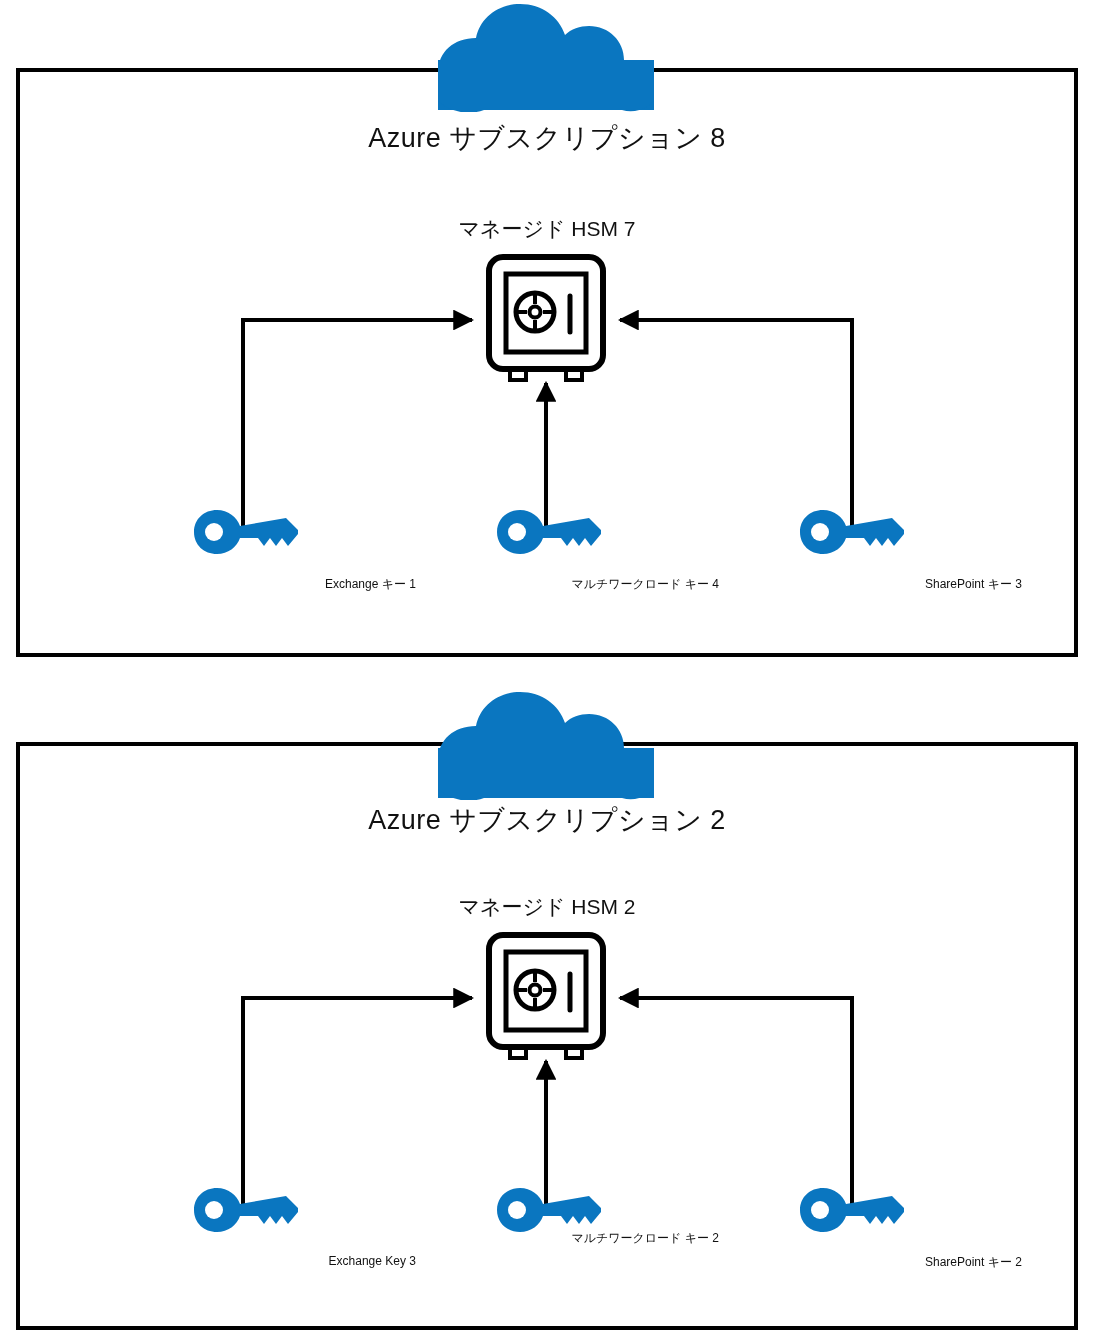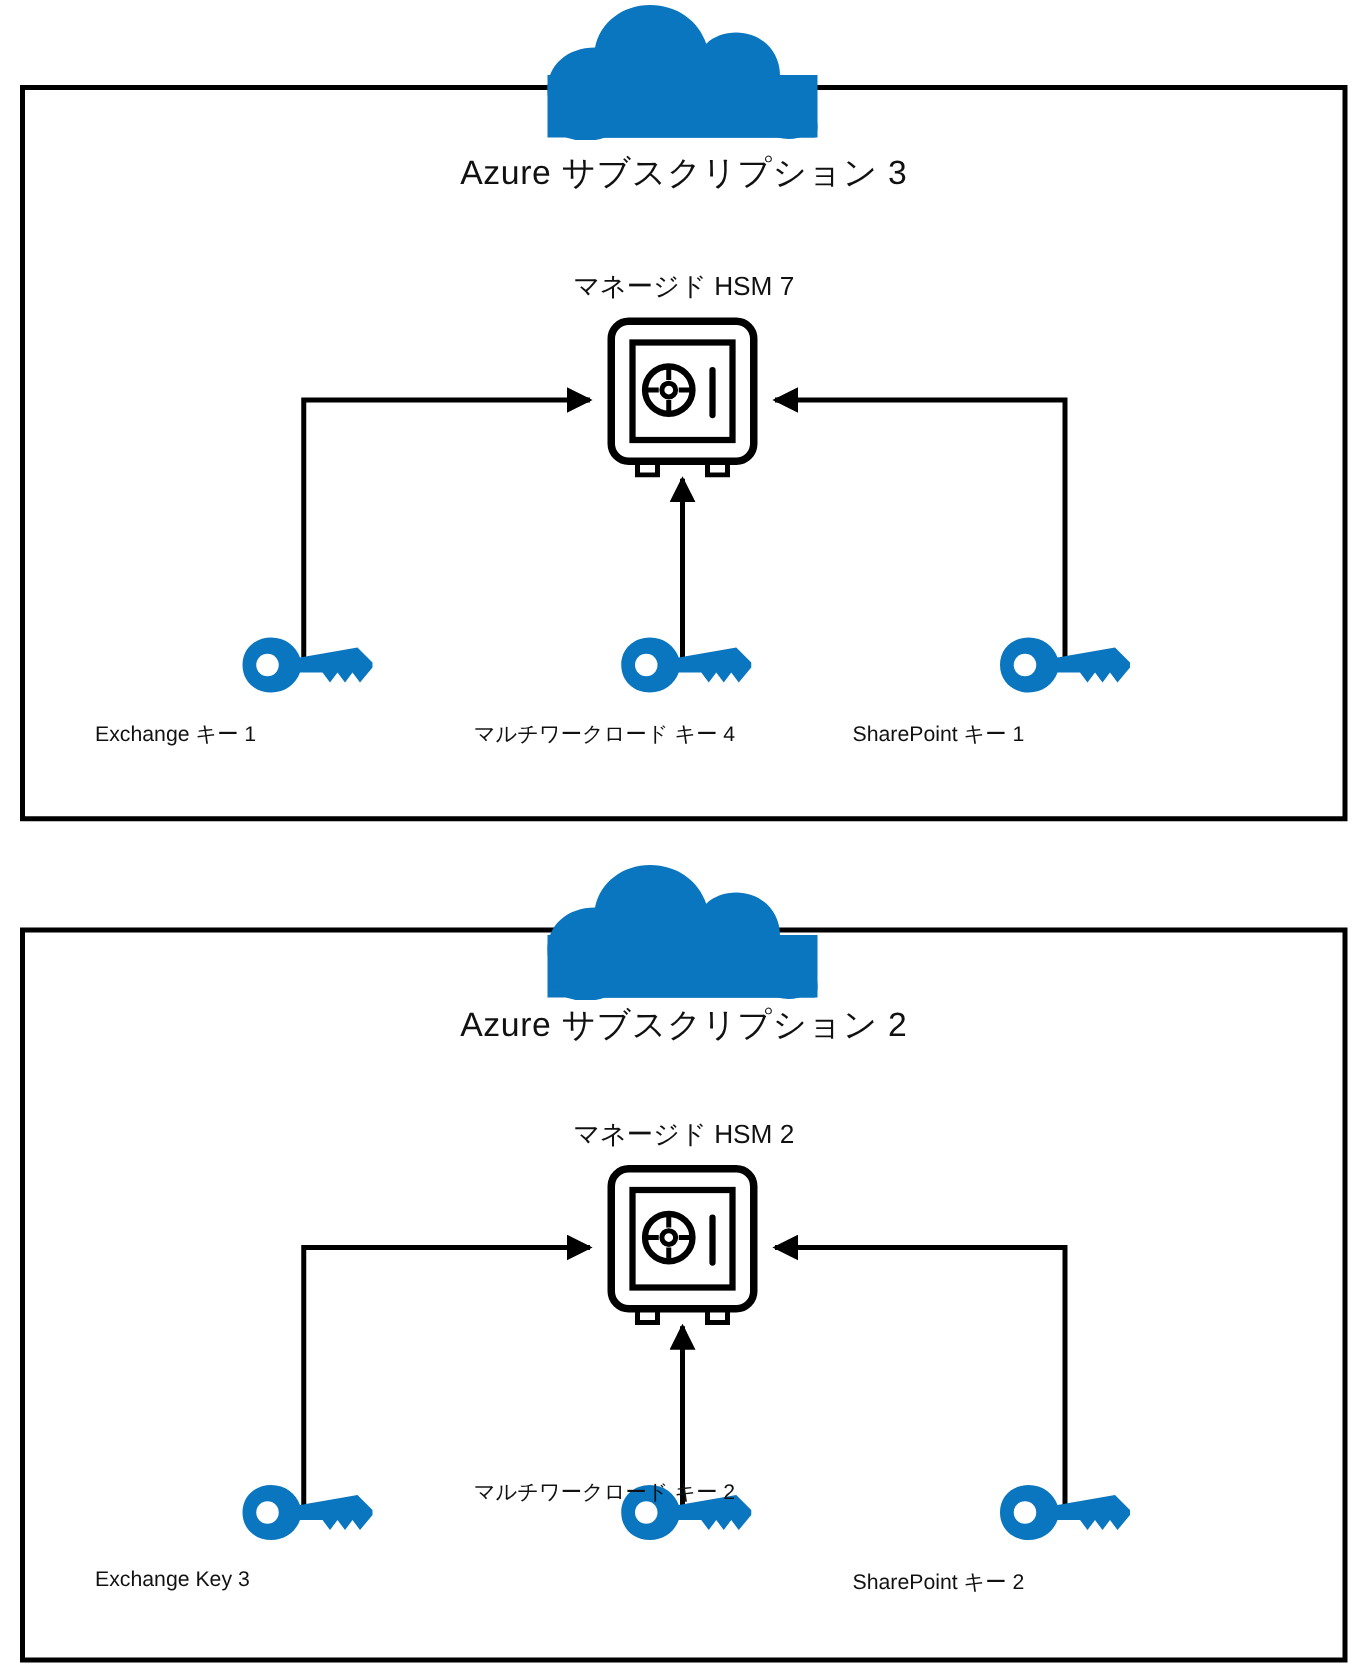--- a/index.html
+++ b/index.html
@@ -85,38 +85,38 @@
   }
 
   .key-wrap {
     position: absolute;
     width: 112px;
     height: 52px;
   }
   .key-label {
     position: absolute;
     width: 340px;
-    text-align: left;
-    font-size: 17px;
+    text-align: right;
+    font-size: 12px;
     color: #111111;
     white-space: nowrap;
   }
 
   #key-1-1 { left: 190px; top: 506px; }
   #key-1-2 { left: 493px; top: 506px; }
   #key-1-3 { left: 796px; top: 506px; }
   #key-label-1-1 { left: 76px; top: 576px; }
   #key-label-1-2 { left: 379px; top: 576px; }
   #key-label-1-3 { left: 682px; top: 576px; }
 
   #key-2-1 { left: 190px; top: 1184px; }
   #key-2-2 { left: 493px; top: 1184px; }
   #key-2-3 { left: 796px; top: 1184px; }
   #key-label-2-1 { left: 76px; top: 1254px; }
-  #key-label-2-2 { left: 379px; top: 1182px; }
+  #key-label-2-2 { left: 379px; top: 1230px; }
   #key-label-2-3 { left: 682px; top: 1254px; }
 </style>
 </head>
 <body>
 
 <div class="stage">
 
   <div class="panel" id="panel-1"></div>
 
   <div class="panel" id="panel-2"></div>
@@ -152,21 +152,21 @@
                C 177 24 192 39 192 58
                C 192 60 192 62 191 64
                C 209 68 222 83 222 99
                C 222 103 221 106 220 108
                Z" fill="#0a76c0"></path>
       <rect x="6" y="58" width="216" height="50" fill="#0a76c0"></rect>
       <path d="M 6 99 A 46 46 0 0 0 52 108 L 190 108 A 32 32 0 0 0 222 99 Z" fill="#0a76c0"></path>
     </svg>
   </div>
 
-  <div class="panel-title" id="panel-title-1">Azure サブスクリプション 3</div>
+  <div class="panel-title" id="panel-title-1">Azure サブスクリプション 8</div>
 
   <div class="hsm-label" id="hsm-label-1">マネージド HSM 7</div>
 
   <div class="safe-wrap" id="safe-1">
     <svg viewBox="0 0 124 130" width="124" height="130">
       <rect x="5" y="5" width="114" height="112" rx="14" ry="14" fill="#ffffff" stroke="#000000" stroke-width="6"></rect>
       <rect x="22" y="22" width="80" height="78" fill="none" stroke="#000000" stroke-width="5"></rect>
       <circle cx="51" cy="60" r="19" fill="none" stroke="#000000" stroke-width="5"></circle>
       <circle cx="51" cy="60" r="5.5" fill="none" stroke="#000000" stroke-width="4"></circle>
       <line x1="51" y1="43" x2="51" y2="52" stroke="#000000" stroke-width="4"></line>
@@ -200,21 +200,21 @@
   <div class="key-label" id="key-label-1-2">マルチワークロード キー 4</div>
 
   <div class="key-wrap" id="key-1-3">
     <svg viewBox="0 0 112 52" width="112" height="52">
       <path d="M 27 4 C 14 4 4 13 4 26 C 4 39 14 48 27 48 C 38 48 47 41 50 32
                L 68 32 L 74 40 L 80 32 L 86 40 L 92 32 L 98 40 L 108 28 L 108 24
                L 96 12 L 50 20 C 47 11 38 4 27 4 Z" fill="#0a76c0"></path>
       <circle cx="24" cy="26" r="9" fill="#ffffff"></circle>
     </svg>
   </div>
-  <div class="key-label" id="key-label-1-3">SharePoint キー 1</div>
+  <div class="key-label" id="key-label-1-3">SharePoint キー 3</div>
 
   <div class="cloud-wrap" id="cloud-2">
     <svg viewBox="0 0 230 110" width="230" height="110">
       <path d="M 52 108
                C 22 108 6 90 6 70
                C 6 50 22 36 44 36
                C 48 16 66 2 88 2
                C 110 2 127 15 133 33
                C 139 27 148 24 157 24
                C 177 24 192 39 192 58

